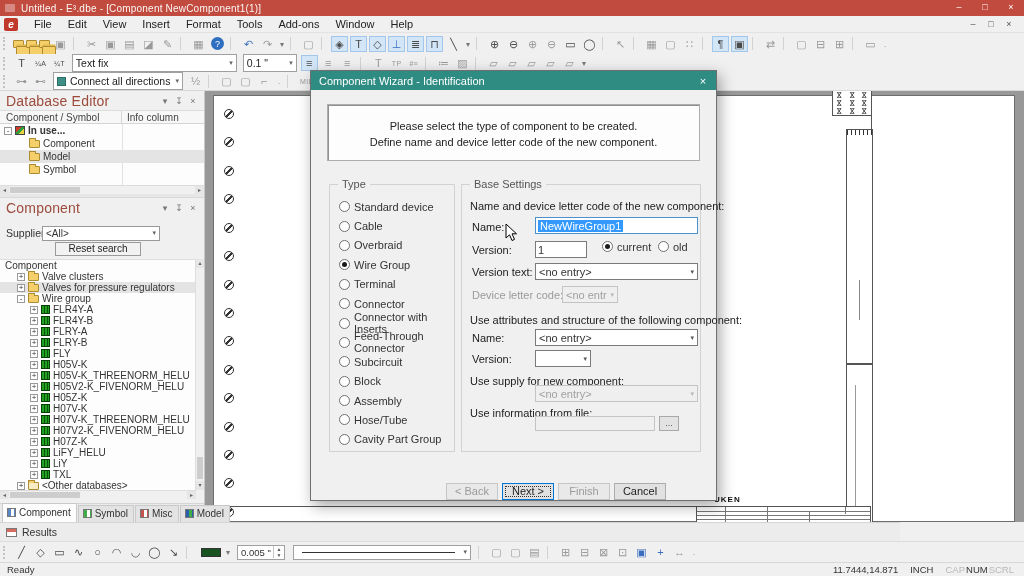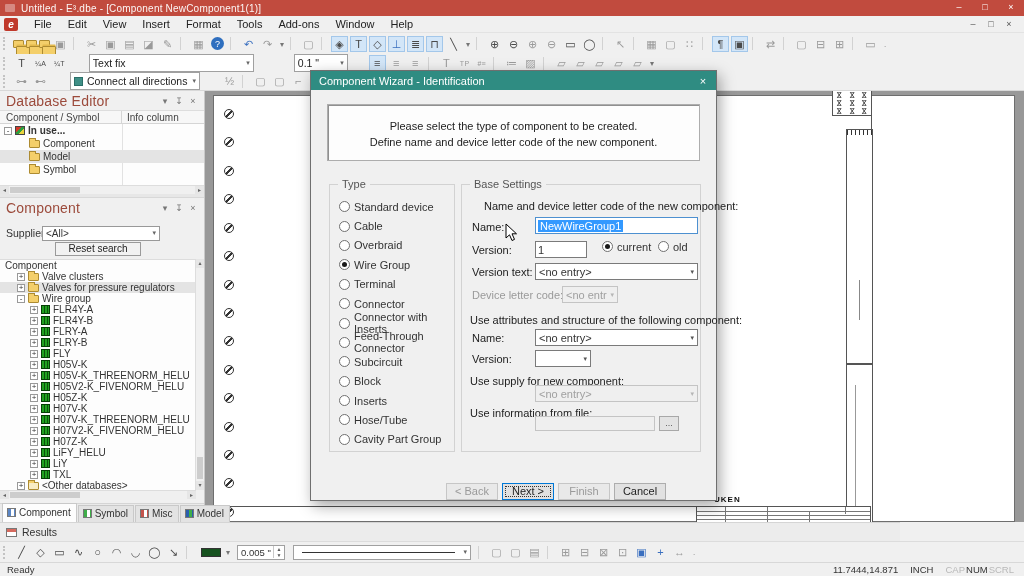--- a/index.html
+++ b/index.html
@@ -37,21 +37,21 @@
   .ticon.hl   { background:#d3e6f8; border-color:#a3c7ea; }
   .ticon.txt  { font-size:7px; width:auto; padding:0 2px; letter-spacing:.3px; }
   .ticon.tiny { width:8px; font-size:8px; color:#777; }
   .ticon.help { background:#2f6fbf; color:#fff; border-radius:50%; width:13px; height:13px; line-height:13px; font-size:9px; margin:0 3px; }
   .ticon.sep  { width:6px; border:none; border-left:1px solid #d2d2d2; height:13px; margin:0 3px; }
   .ticon.fold { position:relative; }
   .ticon.fold::before { content:""; position:absolute; left:2px; top:5px; width:12px; height:8px;
                         background:#f4cf6a; border:1px solid #ad8b31; border-radius:1px;
                         box-shadow:0 -2px 0 -0.5px #e3b94d; }
   .tcombo { height:16px; background:#fff; border:1px solid #a0a0a0; display:flex; align-items:center;
-            font-size:10.5px; color:#222; padding:8px 3px; margin:0 20px; }
+            font-size:10.5px; color:#222; padding:8px 3px; margin:0 3px; }
   .tcombo .cval { flex:1; overflow:hidden; white-space:nowrap; }
   .tcombo .carr { color:#666; font-size:7px; padding-left:3px; }
   .tcombo .cicon { width:9px; height:9px; background:#3f8f86; border:1px solid #2a6f68; margin-right:4px; }
   .swatch { width:20px; height:9px; background:#17521f; border:1px solid #333; margin:0 2px 0 6px; }
   .spin { width:48px; height:15px; background:#fff; border:1px solid #a0a0a0; display:flex; align-items:center;
           font-size:9.5px; padding-left:3px; margin:0 4px; }
   .spin .arrs { margin-left:auto; display:flex; flex-direction:column; border-left:1px solid #c9c9c9; }
   .spin .arrs span { font-size:5px; line-height:6px; width:10px; text-align:center; color:#555; }
   .linecombo { width:178px; height:15px; background:#fff; border:1px solid #a0a0a0; display:flex; align-items:center; margin:0 4px; }
   .linecombo .ln { flex:1; height:0; border-top:1px solid #333; margin:0 8px; }
@@ -709,41 +709,41 @@
           <span>Subcircuit</span>
         </div>
 
         <div class="ropt">
           <span class="rd"></span>
           <span>Block</span>
         </div>
 
         <div class="ropt">
           <span class="rd"></span>
-          <span>Inserts</span>
+          <span>Assembly</span>
         </div>
 
         <div class="ropt">
           <span class="rd"></span>
           <span>Hose/Tube</span>
         </div>
 
         <div class="ropt">
           <span class="rd"></span>
           <span>Cavity Part Group</span>
         </div>
 
     </div>
   </div>
 
   
   <div id="grp-base" class="grpbox">
     <span class="legend">Base Settings</span>
 
-    <span class="flabel" style="left:22px;top:15px">Name and device letter code of the new component:</span>
+    <span class="flabel" style="left:8px;top:15px">Name and device letter code of the new component:</span>
 
     <span class="flabel" style="left:10px;top:36px">Name:</span>
     <span class="tbox focus" style="left:73px;top:32px;width:163px">
       <span class="selval">NewWireGroup1</span>
     </span>
 
     <span class="flabel" style="left:10px;top:59px">Version:</span>
     <span class="tbox" style="left:73px;top:56px;width:52px">
       <span>1</span>
     </span>

